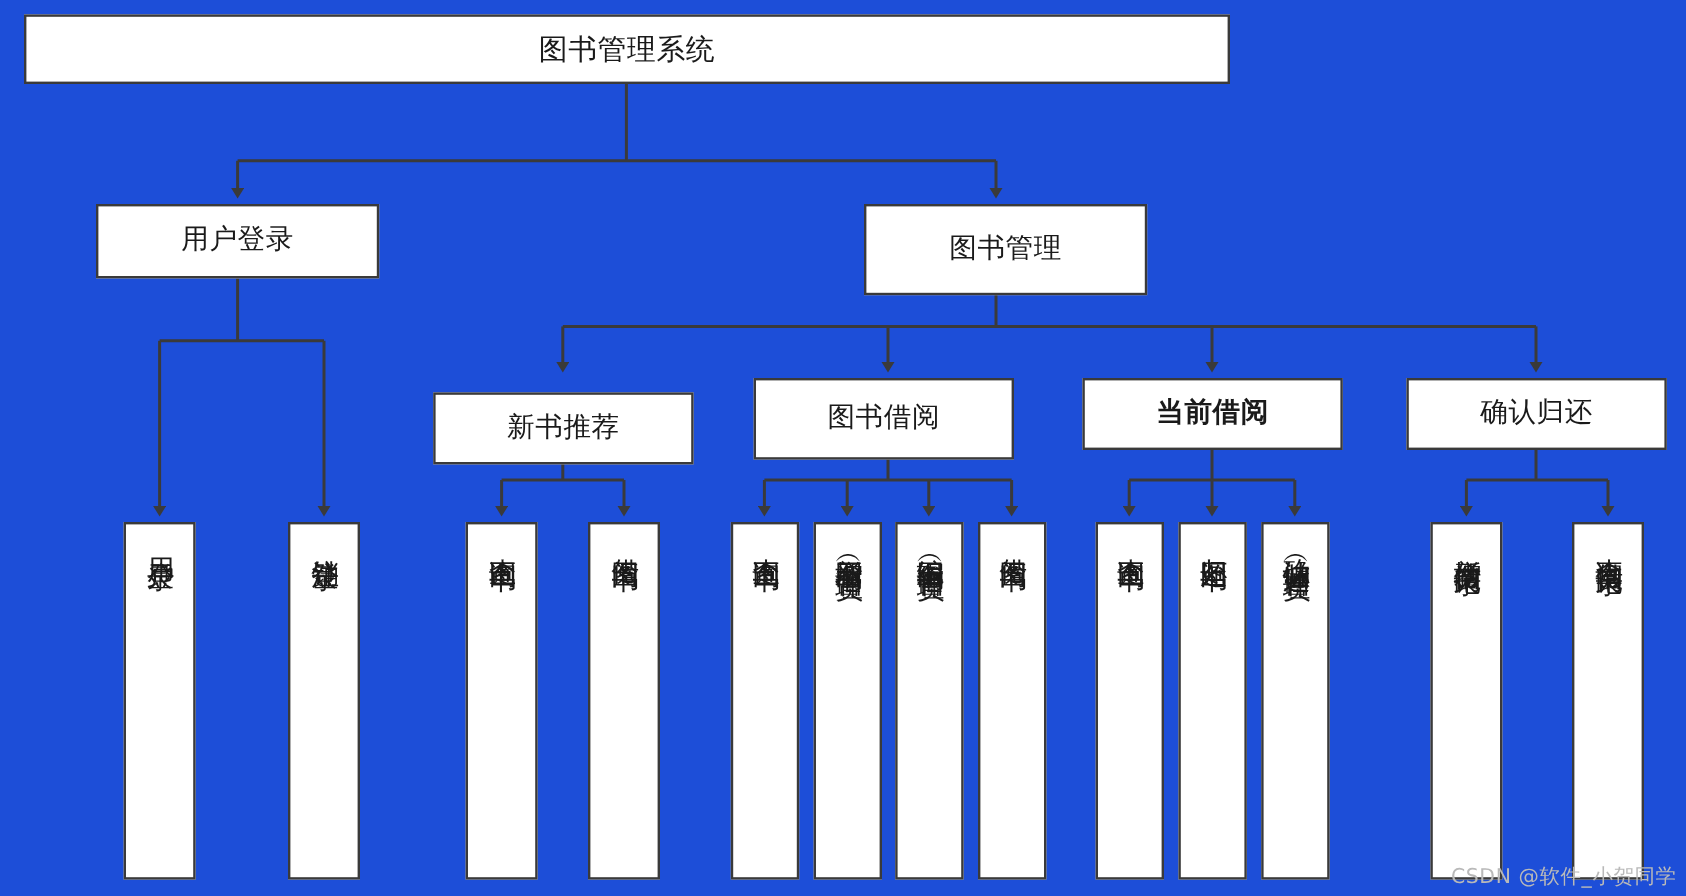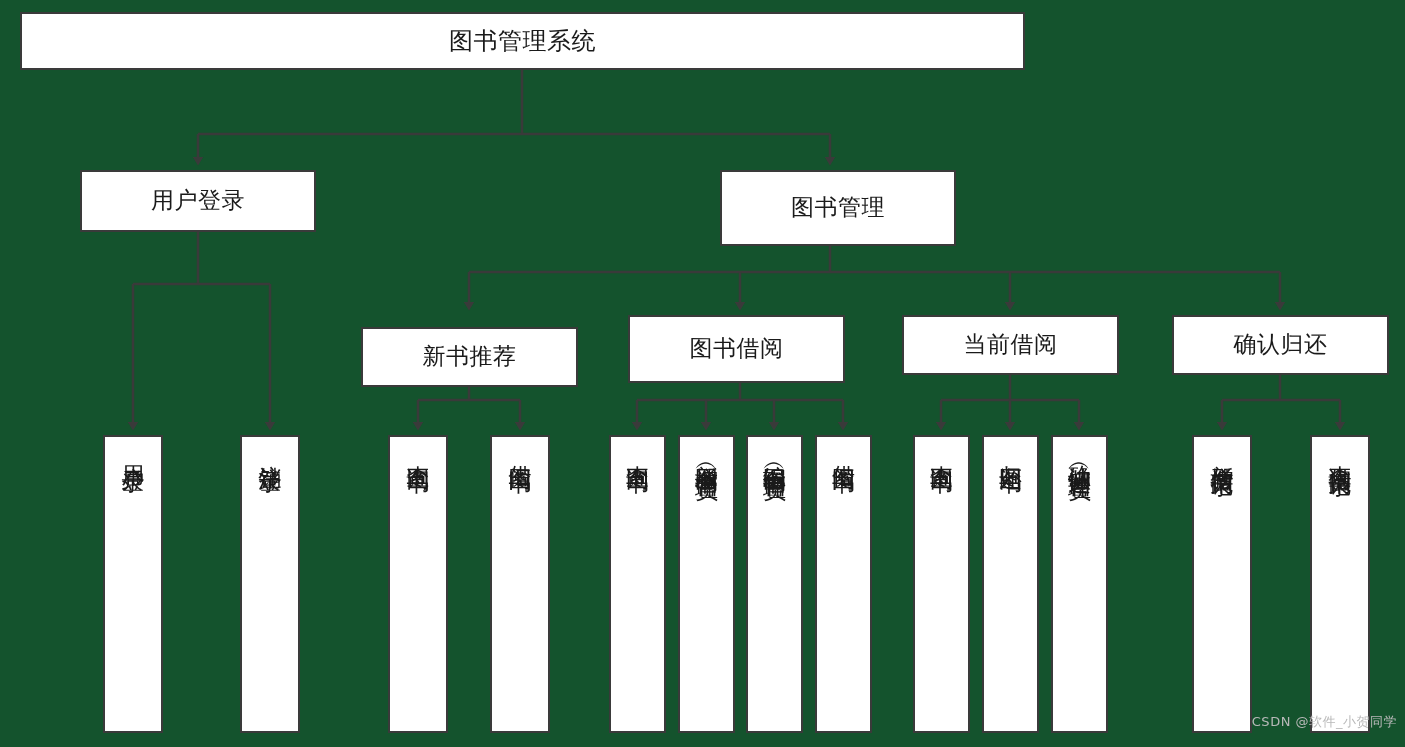--- a/index.html
+++ b/index.html
@@ -8,21 +8,21 @@
     padding: 0;
     background: #ffffff;
   }
   body {
     font-family: "DejaVu Sans", "Liberation Sans", sans-serif;
   }
   #diagram-root {
     position: relative;
     width: 1405px;
     height: 747px;
-    background: #14532d;
+    background: #1d4ed8;
     overflow: hidden;
   }
   svg.edges {
     position: absolute;
     left: 0;
     top: 0;
     width: 1405px;
     height: 747px;
     pointer-events: none;
   }
@@ -57,22 +57,22 @@
     writing-mode: vertical-rl;
     text-orientation: upright;
     font-size: 23px;
     letter-spacing: 2px;
     line-height: 1;
     height: auto;
   }
   .watermark {
     position: absolute;
     right: 8px;
-    bottom: 16px;
-    font-size: 13px;
+    bottom: 5px;
+    font-size: 17px;
     color: #b9b9b9;
     letter-spacing: 0.5px;
     user-select: none;
     white-space: nowrap;
   }
 </style>
 </head>
 <body>
 
 <div id="diagram-root">
@@ -137,21 +137,21 @@
   <div class="node horiz" style="left:720px; top:170px; width:236px; height:76px;">
     <span class="label">图书管理</span>
   </div>
 
   <div class="node horiz" style="left:361px; top:315px; width:217px; height:60px;margin-top:12px;">
     <span class="label">新书推荐</span>
   </div>
   <div class="node horiz" style="left:628px; top:315px; width:217px; height:68px;">
     <span class="label">图书借阅</span>
   </div>
-  <div class="node horiz" style="left:902px; top:315px; width:217px; height:60px;">
+  <div class="node horiz" style="left:902px; top:315px; width:217px; height:60px;font-weight:bold;">
     <span class="label">当前借阅</span>
   </div>
   <div class="node horiz" style="left:1172px; top:315px; width:217px; height:60px;">
     <span class="label">确认归还</span>
   </div>
 
   <div class="node vert" style="left:103px; top:435px; width:60px; height:298px;">
     <span class="label">用户登录</span>
   </div>
   <div class="node vert" style="left:240px; top:435px; width:60px; height:298px;">

